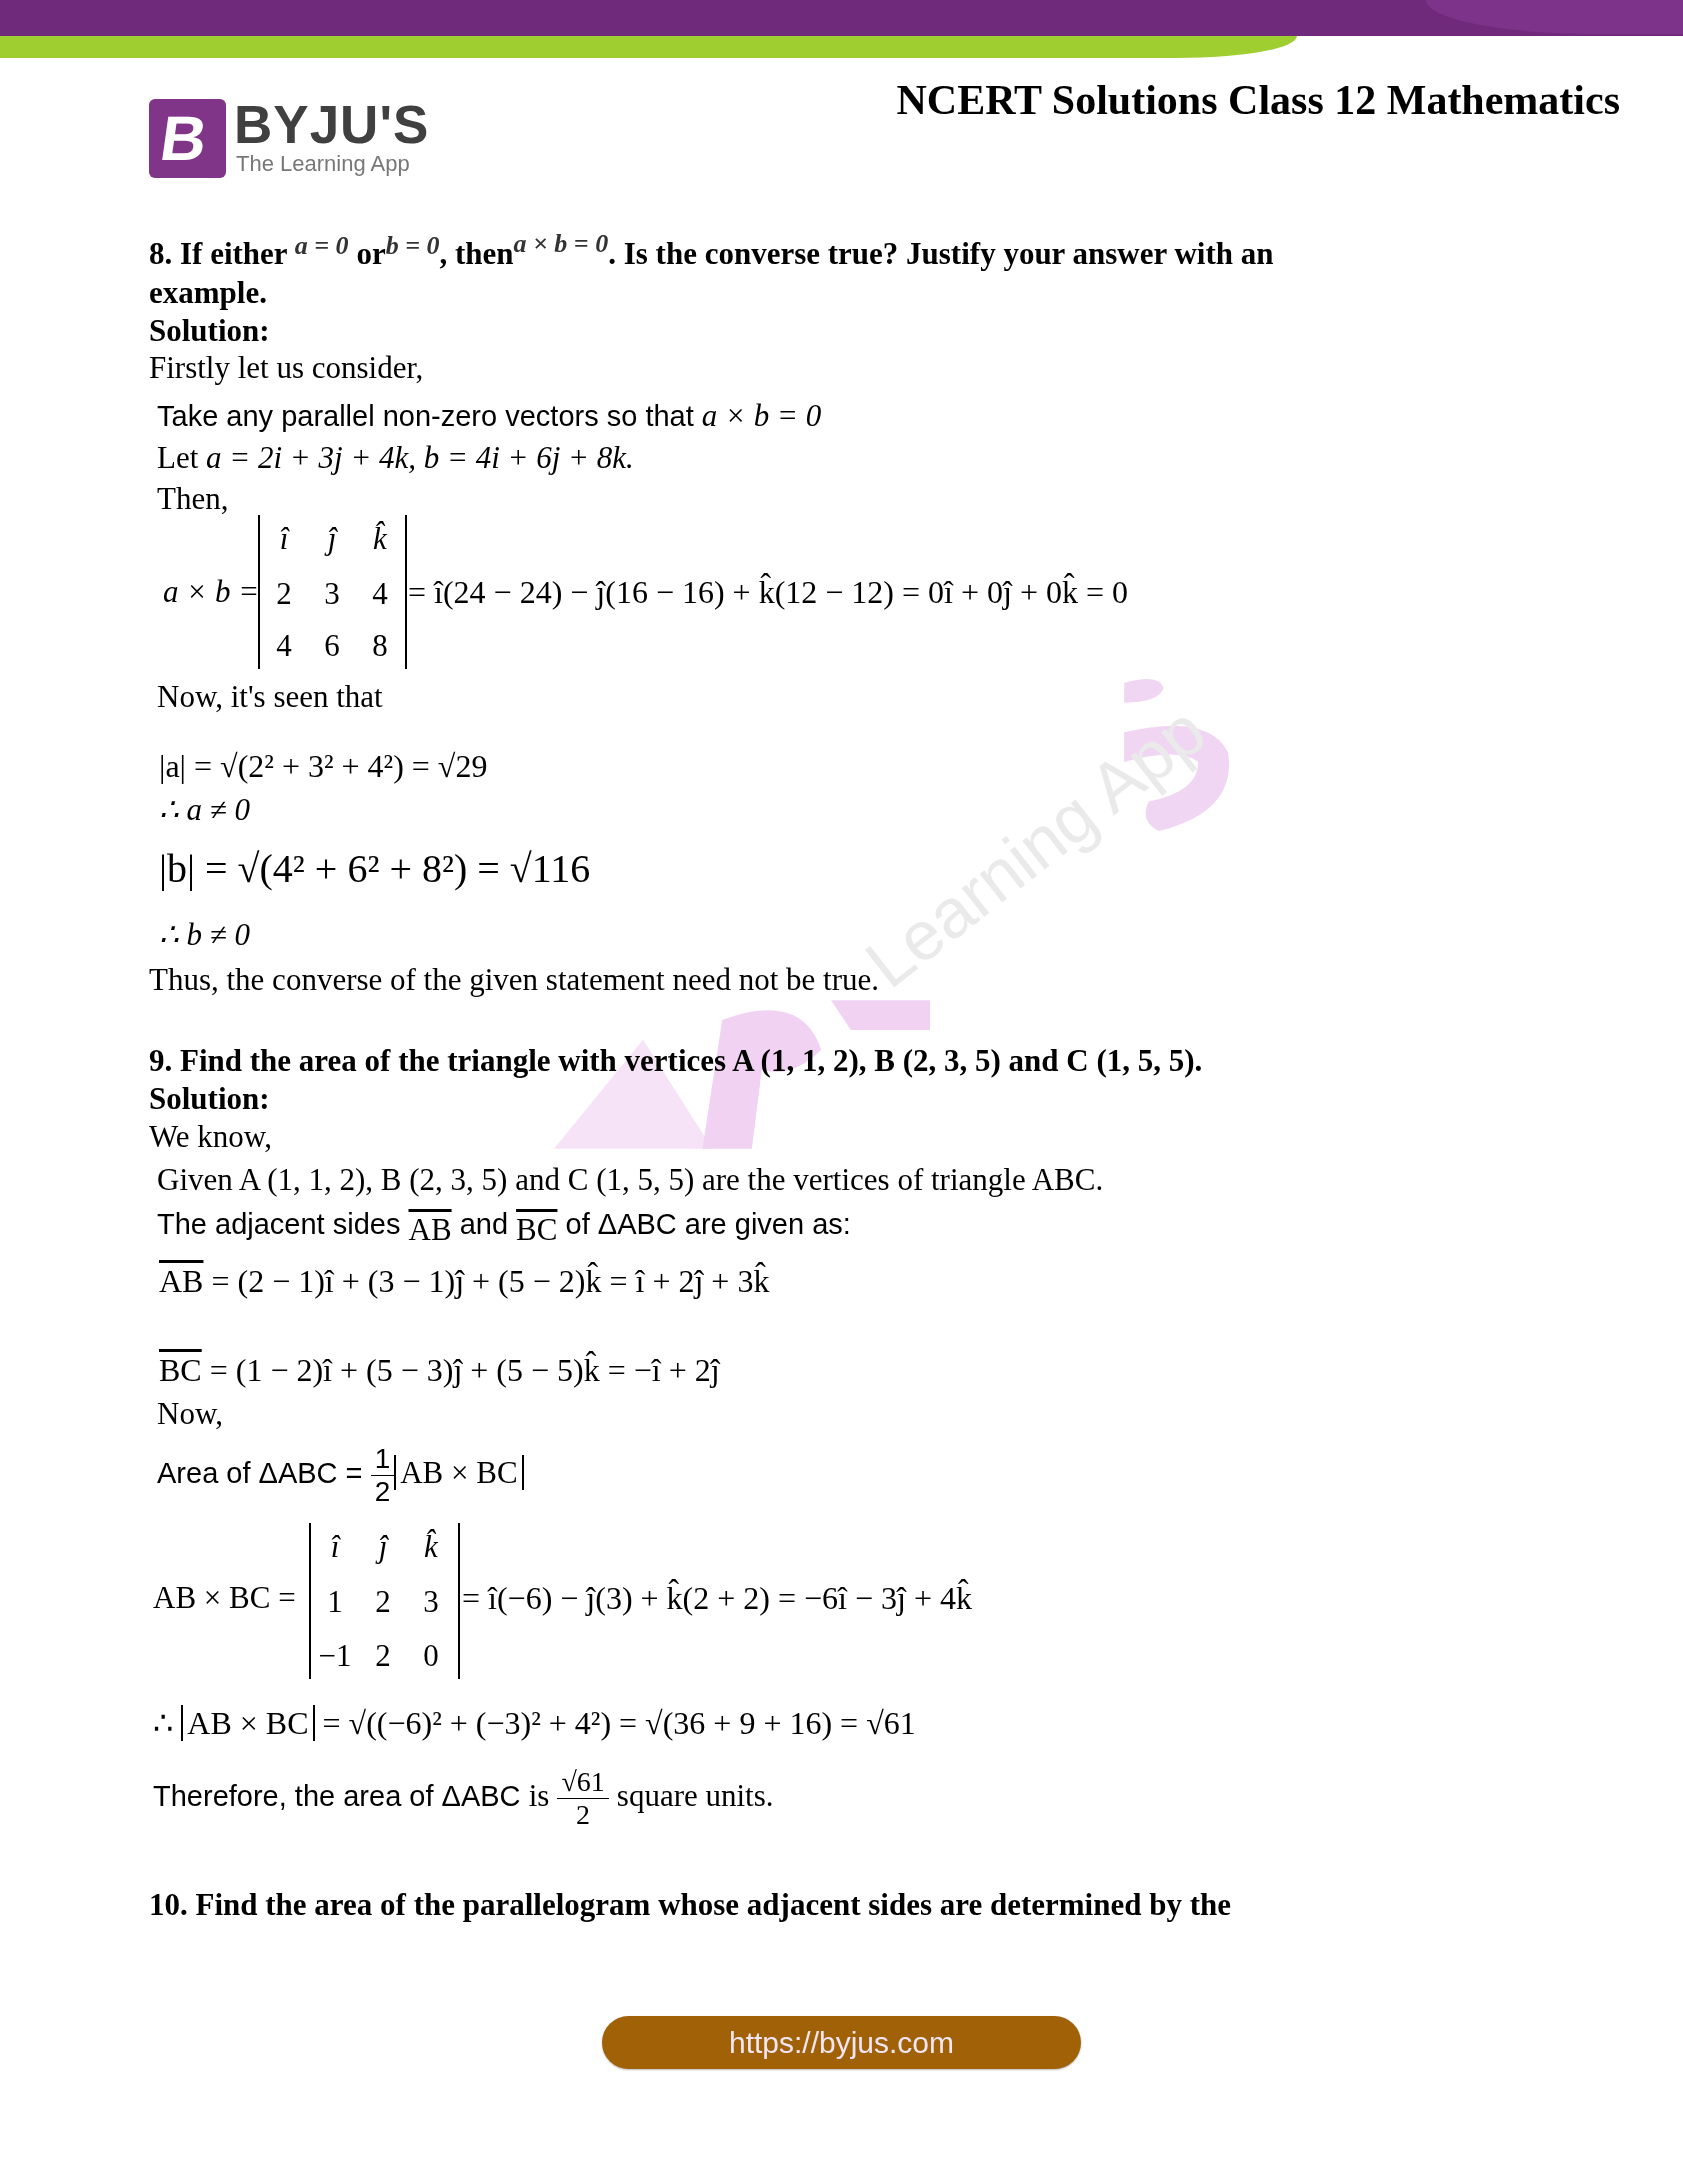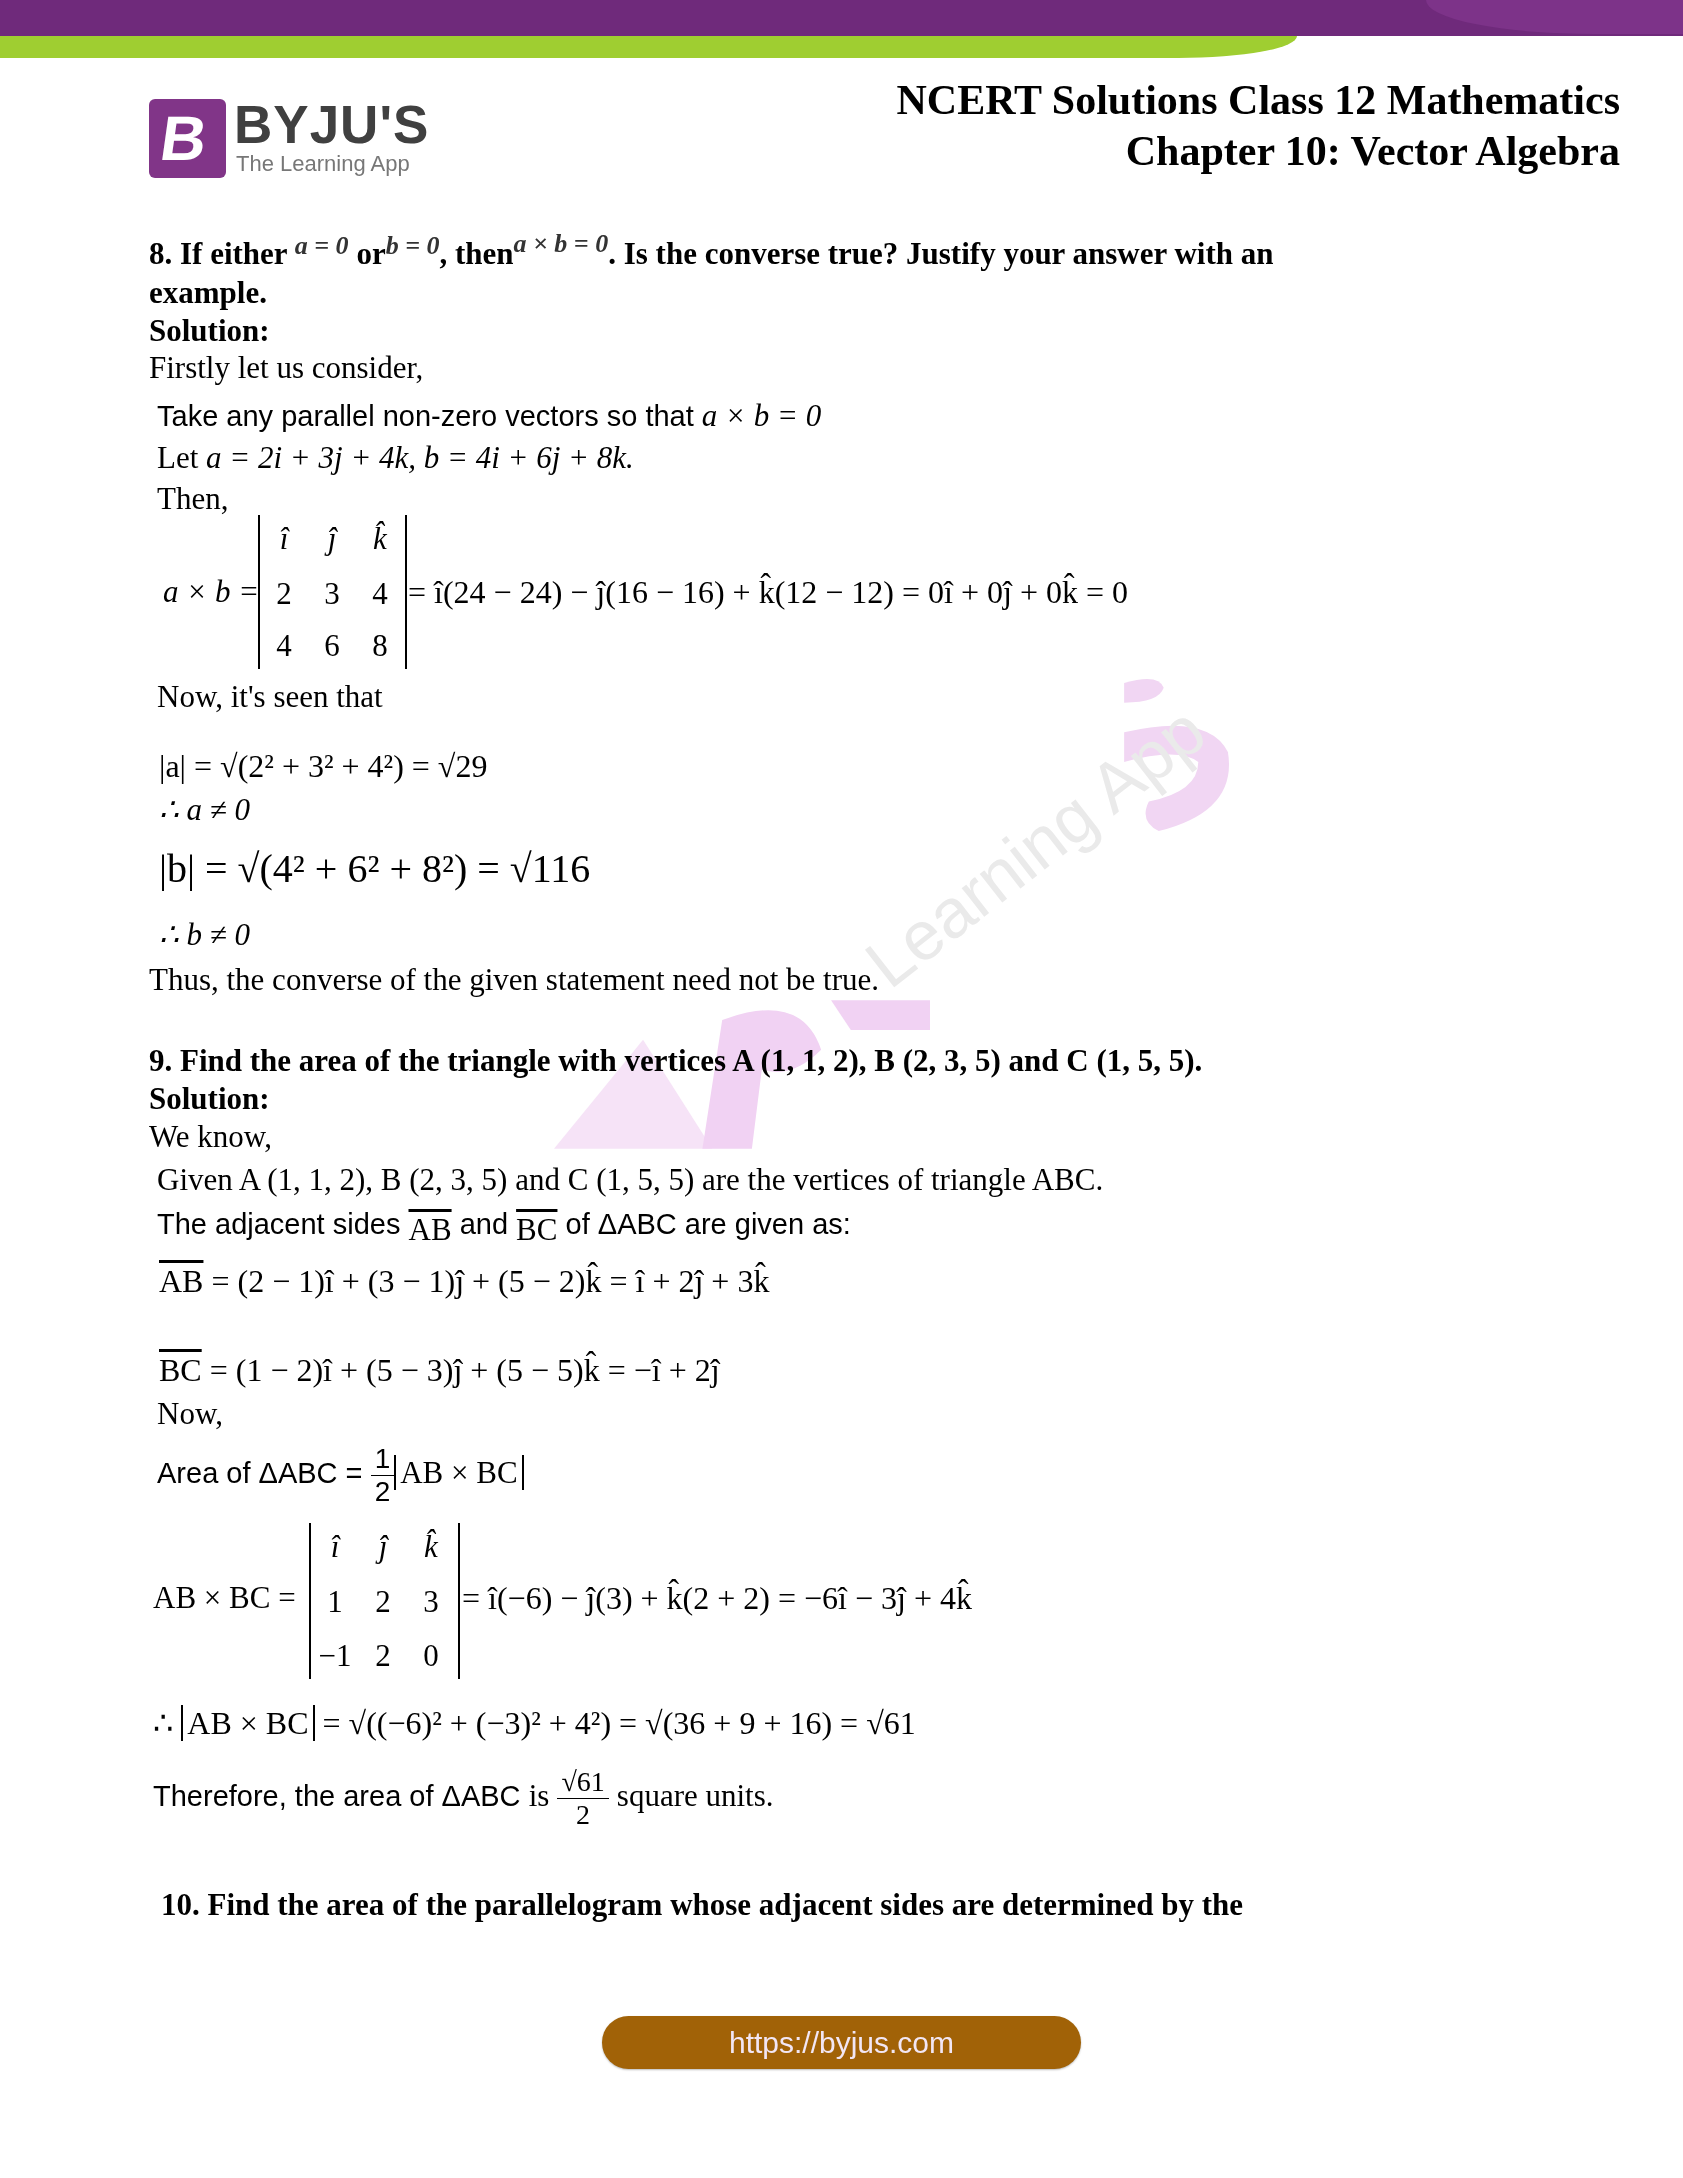--- a/index.html
+++ b/index.html
@@ -45,21 +45,20 @@
 <div class="logo">
   <div class="logo-box">
     <span class="logo-b">B</span>
   </div>
   <div class="logo-name">BYJU'S</div>
   <div class="logo-tag">The Learning App</div>
 </div>
 
 <div class="header-title">
   <div>NCERT Solutions Class 12 Mathematics</div>
-  <div>Chapter 10: Vector Algebra</div>
 </div>
 
 <svg class="watermark wm-s" viewBox="0 0 120 170">
   <path d="M5 10 Q40 0 45 15 Q40 30 5 30 Z" fill="#f1d6f3"></path>
   <path d="M5 60 Q90 40 110 80 Q120 140 40 160 Q20 150 30 130 Q80 120 80 90 Q60 75 5 90 Z" fill="#f1d6f3"></path>
 </svg>
 <svg class="watermark wm-b" viewBox="0 0 380 150">
   <path d="M0 150 L90 40 L160 150 Z" fill="#f6e3f7"></path>
   <path d="M150 150 L170 20 Q250 -10 270 50 Q240 80 210 70 L200 150 Z" fill="#f1d2f3"></path>
   <path d="M280 0 L380 0 L380 30 L300 30 Z" fill="#f1d2f3"></path>
@@ -171,19 +170,19 @@
   <div class="line sans" style="top:1756px; left:4px; line-height:79px;">
     <span>Therefore, the area of ΔABC</span>
     <span class="math">is</span>
     <span class="frac math">
       <span class="num">√61</span>
       <span class="den">2</span>
     </span>
     <span class="math">square units.</span>
   </div>
 
-  <div class="line b" style="top:1887px;margin-left:12px;">10. Find the area of the parallelogram whose adjacent sides are determined by the</div>
+  <div class="line b" style="top:1887px;">10. Find the area of the parallelogram whose adjacent sides are determined by the</div>
 </div>
 
 <div class="footer-pill">
   <div class="footer-url">https://byjus.com</div>
 </div>
 
 
 </body></html>

